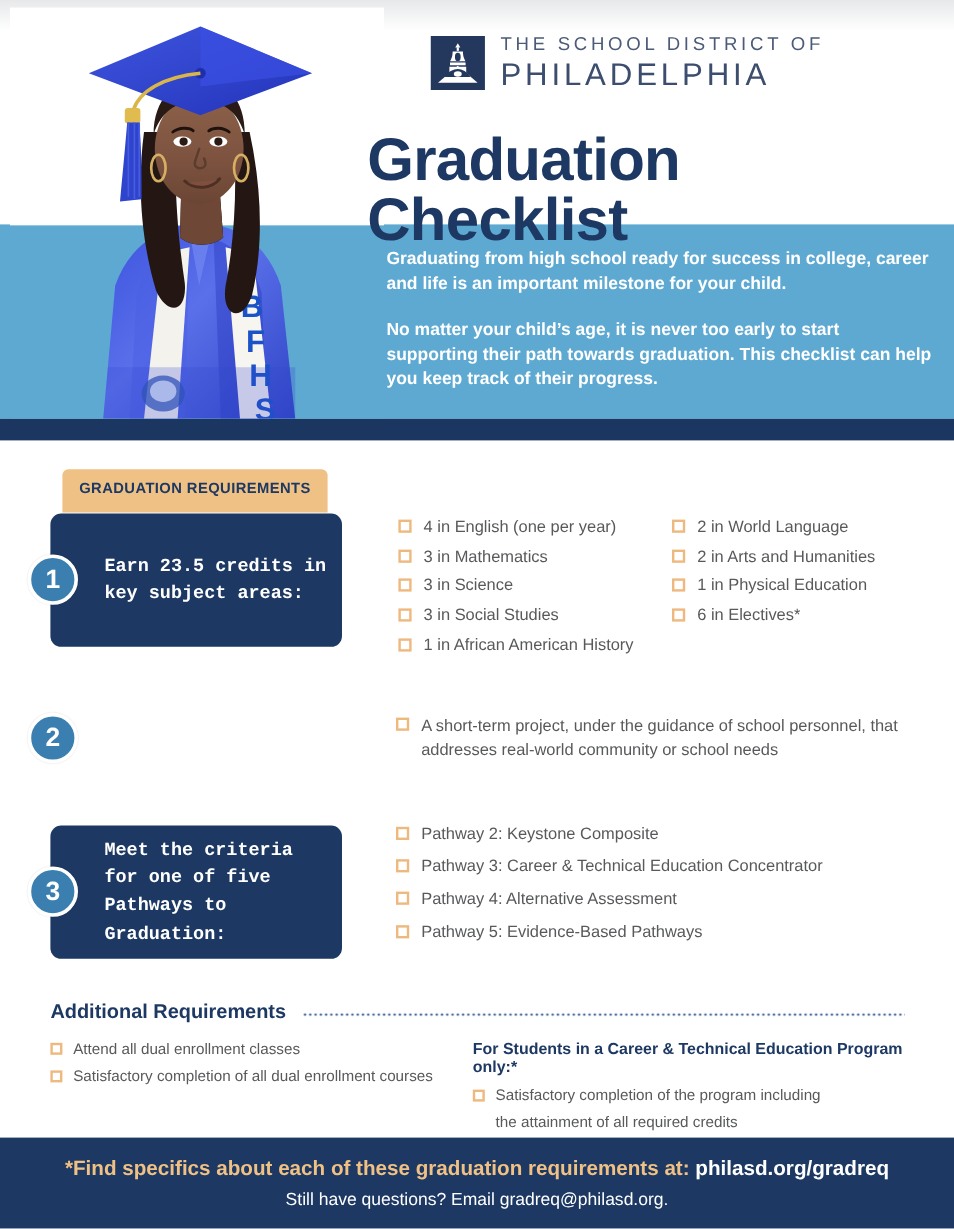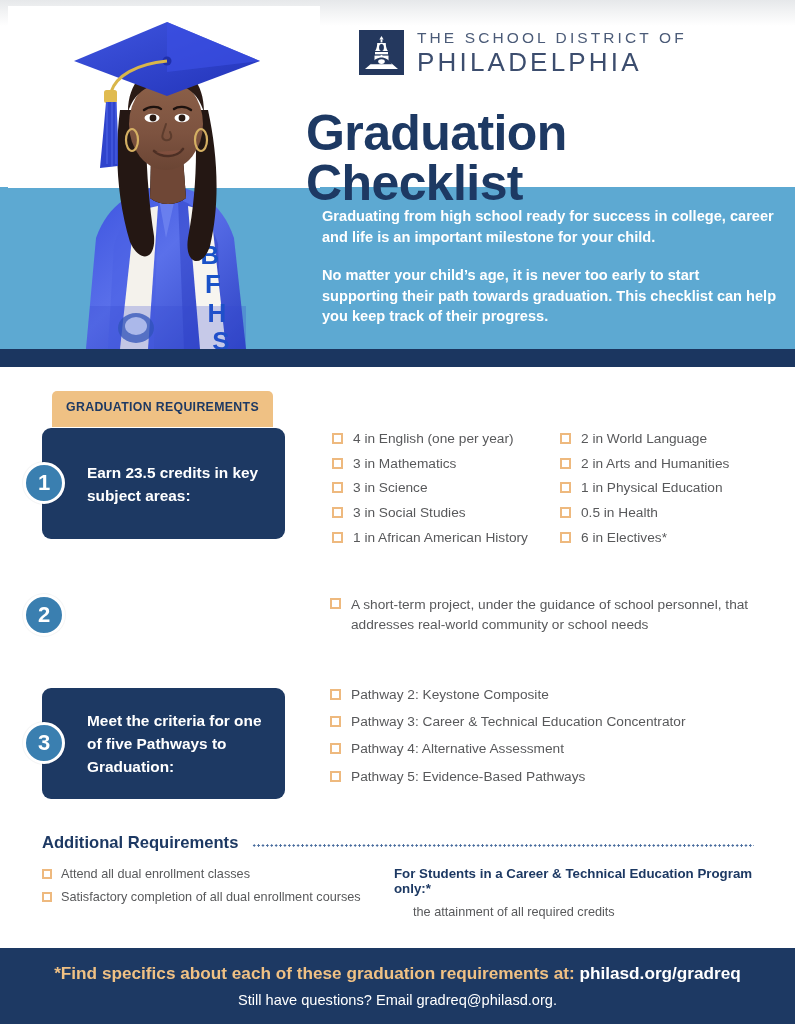--- a/index.html
+++ b/index.html
@@ -121,20 +121,21 @@
     padding: 9px 14px 13px 14px;
     border-radius: 5px 5px 0 0;
   }
 
   
   .step {
     position: absolute;
     background: #1d3963;
     border-radius: 9px;
     color: #ffffff;
+    font-family: Liberation Mono, monospace;
   }
   .step-1 { left: 42px; top: 428px; width: 243px; height: 111px; }
   .step-2 { left: 42px; top: 560px; width: 243px; height: 111px; }
   .step-3 { left: 42px; top: 688px; width: 243px; height: 111px; }
 
   .step-title {
     position: absolute;
     left: 45px;
     top: 50%;
     transform: translateY(-50%);
@@ -433,24 +434,20 @@
     <div class="ck-row">
       <span class="ck-box"></span>
       <span class="ck-label">2 in Arts and Humanities</span>
     </div>
     <div class="ck-row">
       <span class="ck-box"></span>
       <span class="ck-label">1 in Physical Education</span>
     </div>
     <div class="ck-row">
       <span class="ck-box"></span>
-      <span class="ck-label">0.5 in Health</span>
-    </div>
-    <div class="ck-row">
-      <span class="ck-box"></span>
       <span class="ck-label">6 in Electives*</span>
     </div>
   </div>
 
   <div class="step-num num-2">2</div>
 
   <div class="cklist proj-list">
     <div class="ck-row">
       <span class="ck-box"></span>
       <span class="ck-label">A short-term project, under the guidance of school personnel, that addresses real-world community or school needs</span>
@@ -492,20 +489,24 @@
       <span class="ck-label">Attend all dual enrollment classes</span>
     </div>
     <div class="ck-row">
       <span class="ck-box"></span>
       <span class="ck-label">Satisfactory completion of all dual enrollment courses</span>
     </div>
   </div>
 
   <div class="addl-col addl-col-right">
     <div class="addl-sub">For Students in a Career &amp; Technical Education Program only:*</div>
+    <div class="ck-row">
+      <span class="ck-box"></span>
+      <span class="ck-label">Satisfactory completion of the program including</span>
+    </div>
     <div class="addl-cont">the attainment of all required credits</div>
   </div>
 
   <div class="footer">
     <div class="footer-line1">
       <span>*Find specifics about each of these graduation requirements at: </span><span class="footer-url">philasd.org/gradreq</span>
     </div>
     <div class="footer-line2">Still have questions? Email gradreq@philasd.org.</div>
   </div>
 

